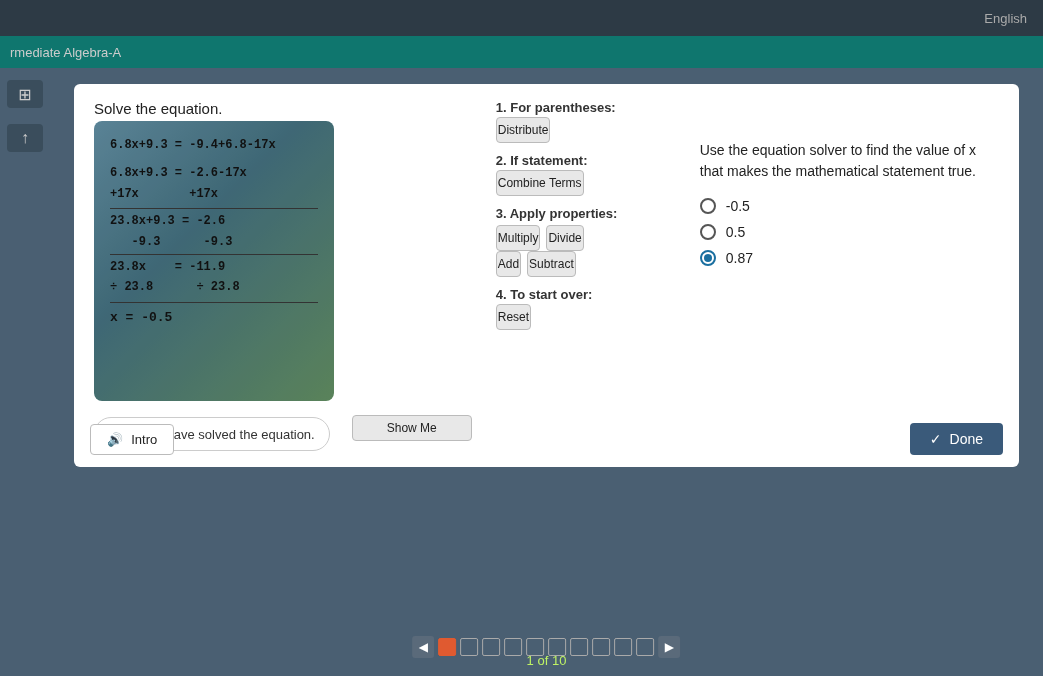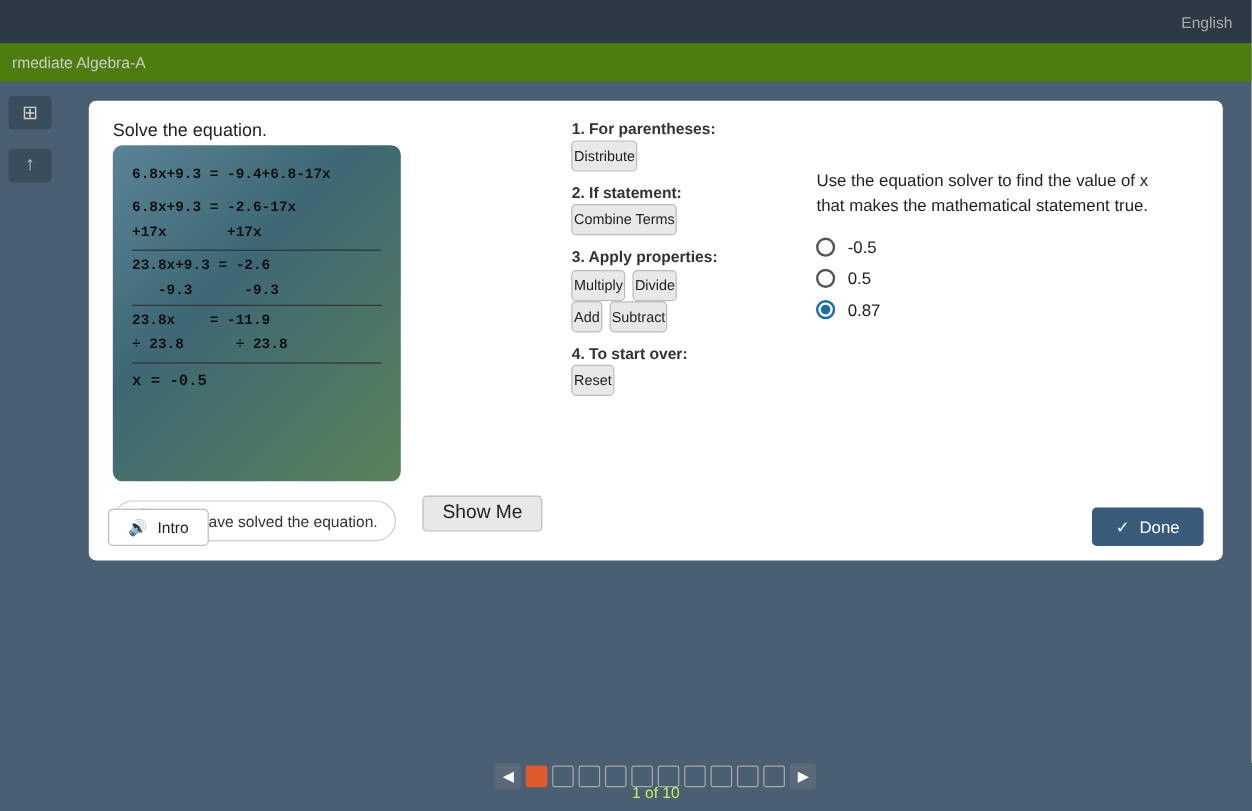--- a/index.html
+++ b/index.html
@@ -21,21 +21,21 @@
       justify-content: flex-end;
       padding-right: 16px;
     }
     .english-label {
       color: #aaa;
       font-size: 13px;
     }
 
     
     .sub-header {
-      background: #4d7c0f;
+      background: #0f766e;
       height: 32px;
       display: flex;
       align-items: center;
       padding-left: 10px;
       color: #ccc;
       font-size: 13px;
     }
 
     
     .left-sidebar {
@@ -220,22 +220,22 @@
 
     .status-text {
       color: #333;
       font-size: 13px;
     }
 
     .show-me-btn {
       background: #e8e8e8;
       border: 1px solid #bbb;
       border-radius: 4px;
-      padding: 5px 16px;
-      font-size: 16px;
+      padding: 5px 34px;
+      font-size: 12px;
       cursor: pointer;
       color: #222;
       margin-left: 12px;
     }
 
     .intro-btn {
       background: white;
       border: 1px solid #bbb;
       border-radius: 4px;
       padding: 7px 16px;

